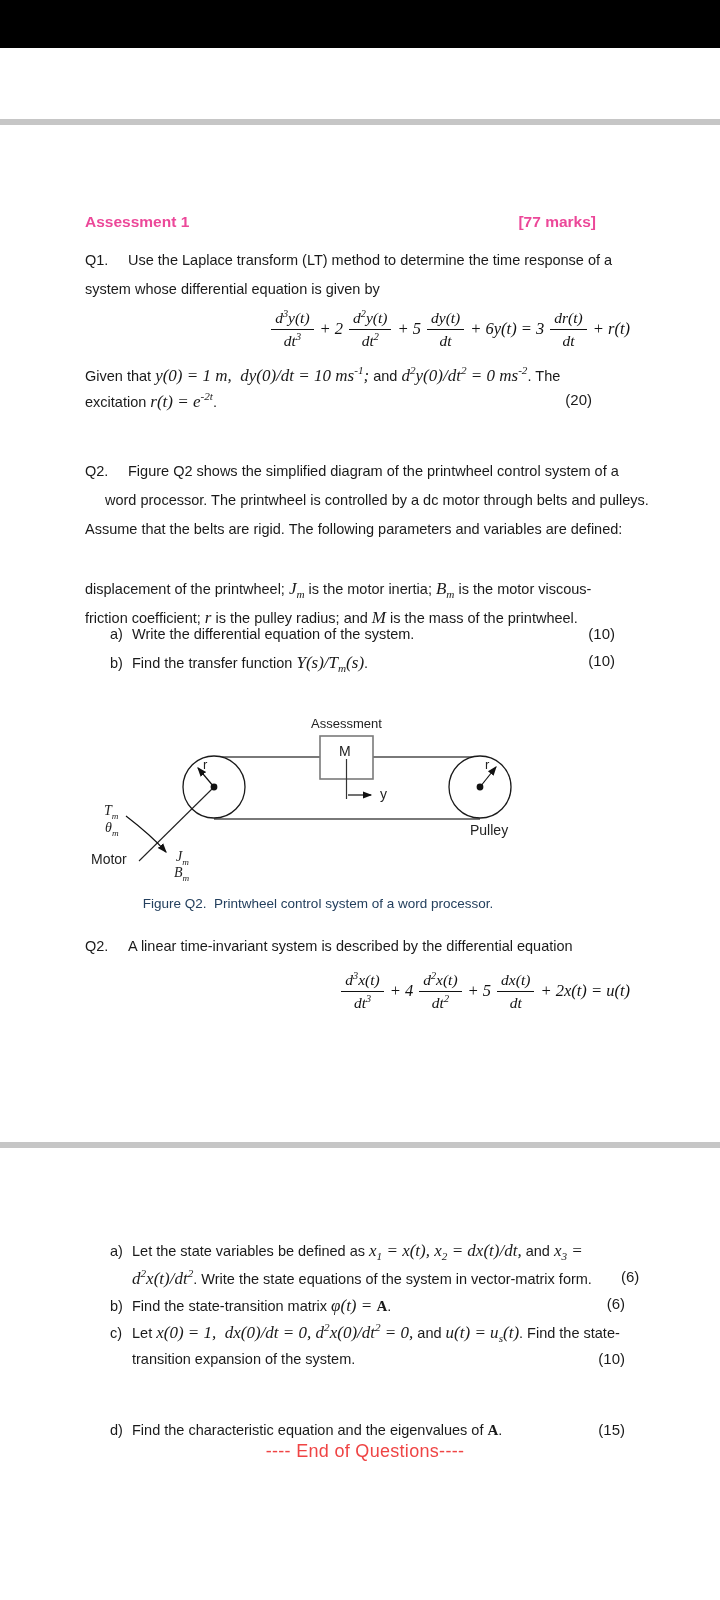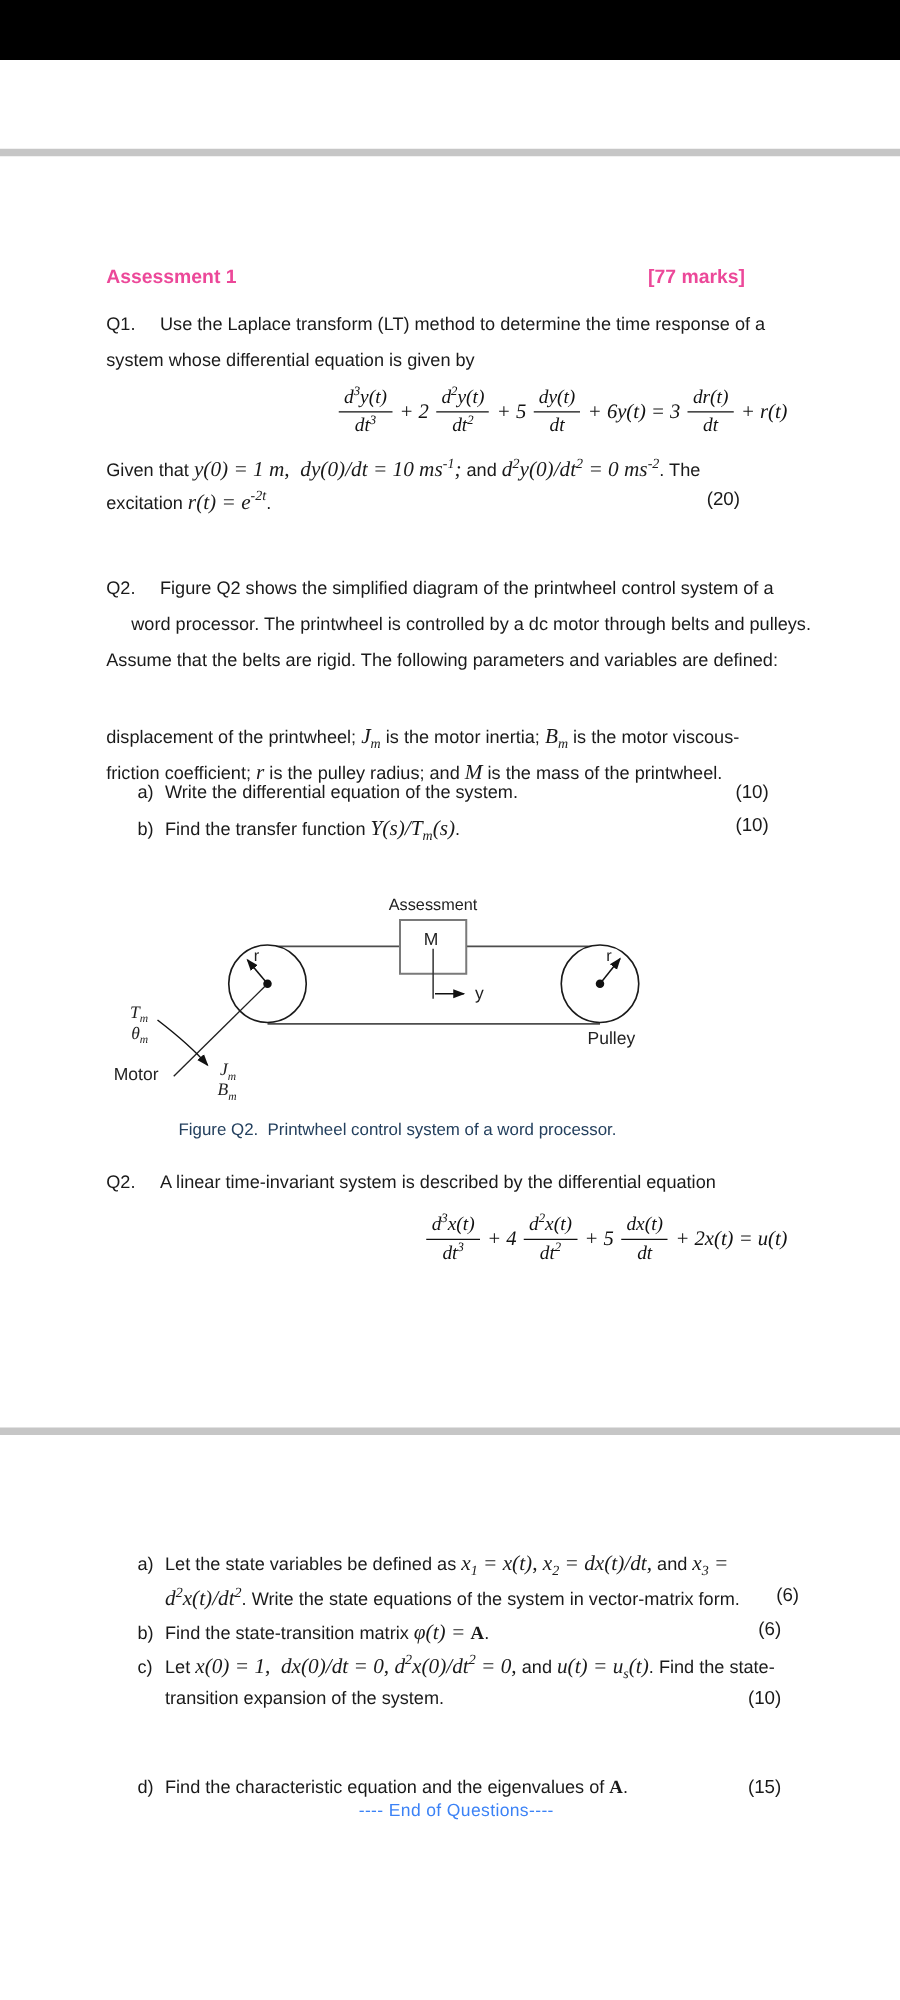--- a/index.html
+++ b/index.html
@@ -23,21 +23,21 @@
       font-family:"Liberation Serif",serif;font-style:italic;font-size:16.5px;color:#111;}
   .eqt{margin:0 5px;white-space:pre;}
   .frac{display:inline-flex;flex-direction:column;align-items:center;margin:0 1px;}
   .frac .num{display:block;font-size:15.5px;line-height:1.15;padding:0 4px 2px 4px;border-bottom:1.2px solid #111;}
   .frac .den{display:block;font-size:15.5px;line-height:1.15;padding-top:2px;}
   
   .figlabel{font-size:13px;color:#222;}
   .figlabel-lg{font-size:14px;color:#222;}
   .figmath{font-family:"Liberation Serif",serif;font-style:italic;font-size:14px;color:#222;}
   .caption{font-size:13.5px;color:#24405e;text-align:center;}
-  .footer{font-size:14px;color:#3b82f6;text-align:center;letter-spacing:0.3px;}
+  .footer{font-size:18px;color:#ef4444;text-align:center;letter-spacing:0.3px;}
 </style>
 </head>
 <body>
 
 <div class="page">
 
   <div class="topbar"></div>
   <div class="divider" style="top:119px;"></div>
   <div class="divider" style="top:1142px;"></div>
 

